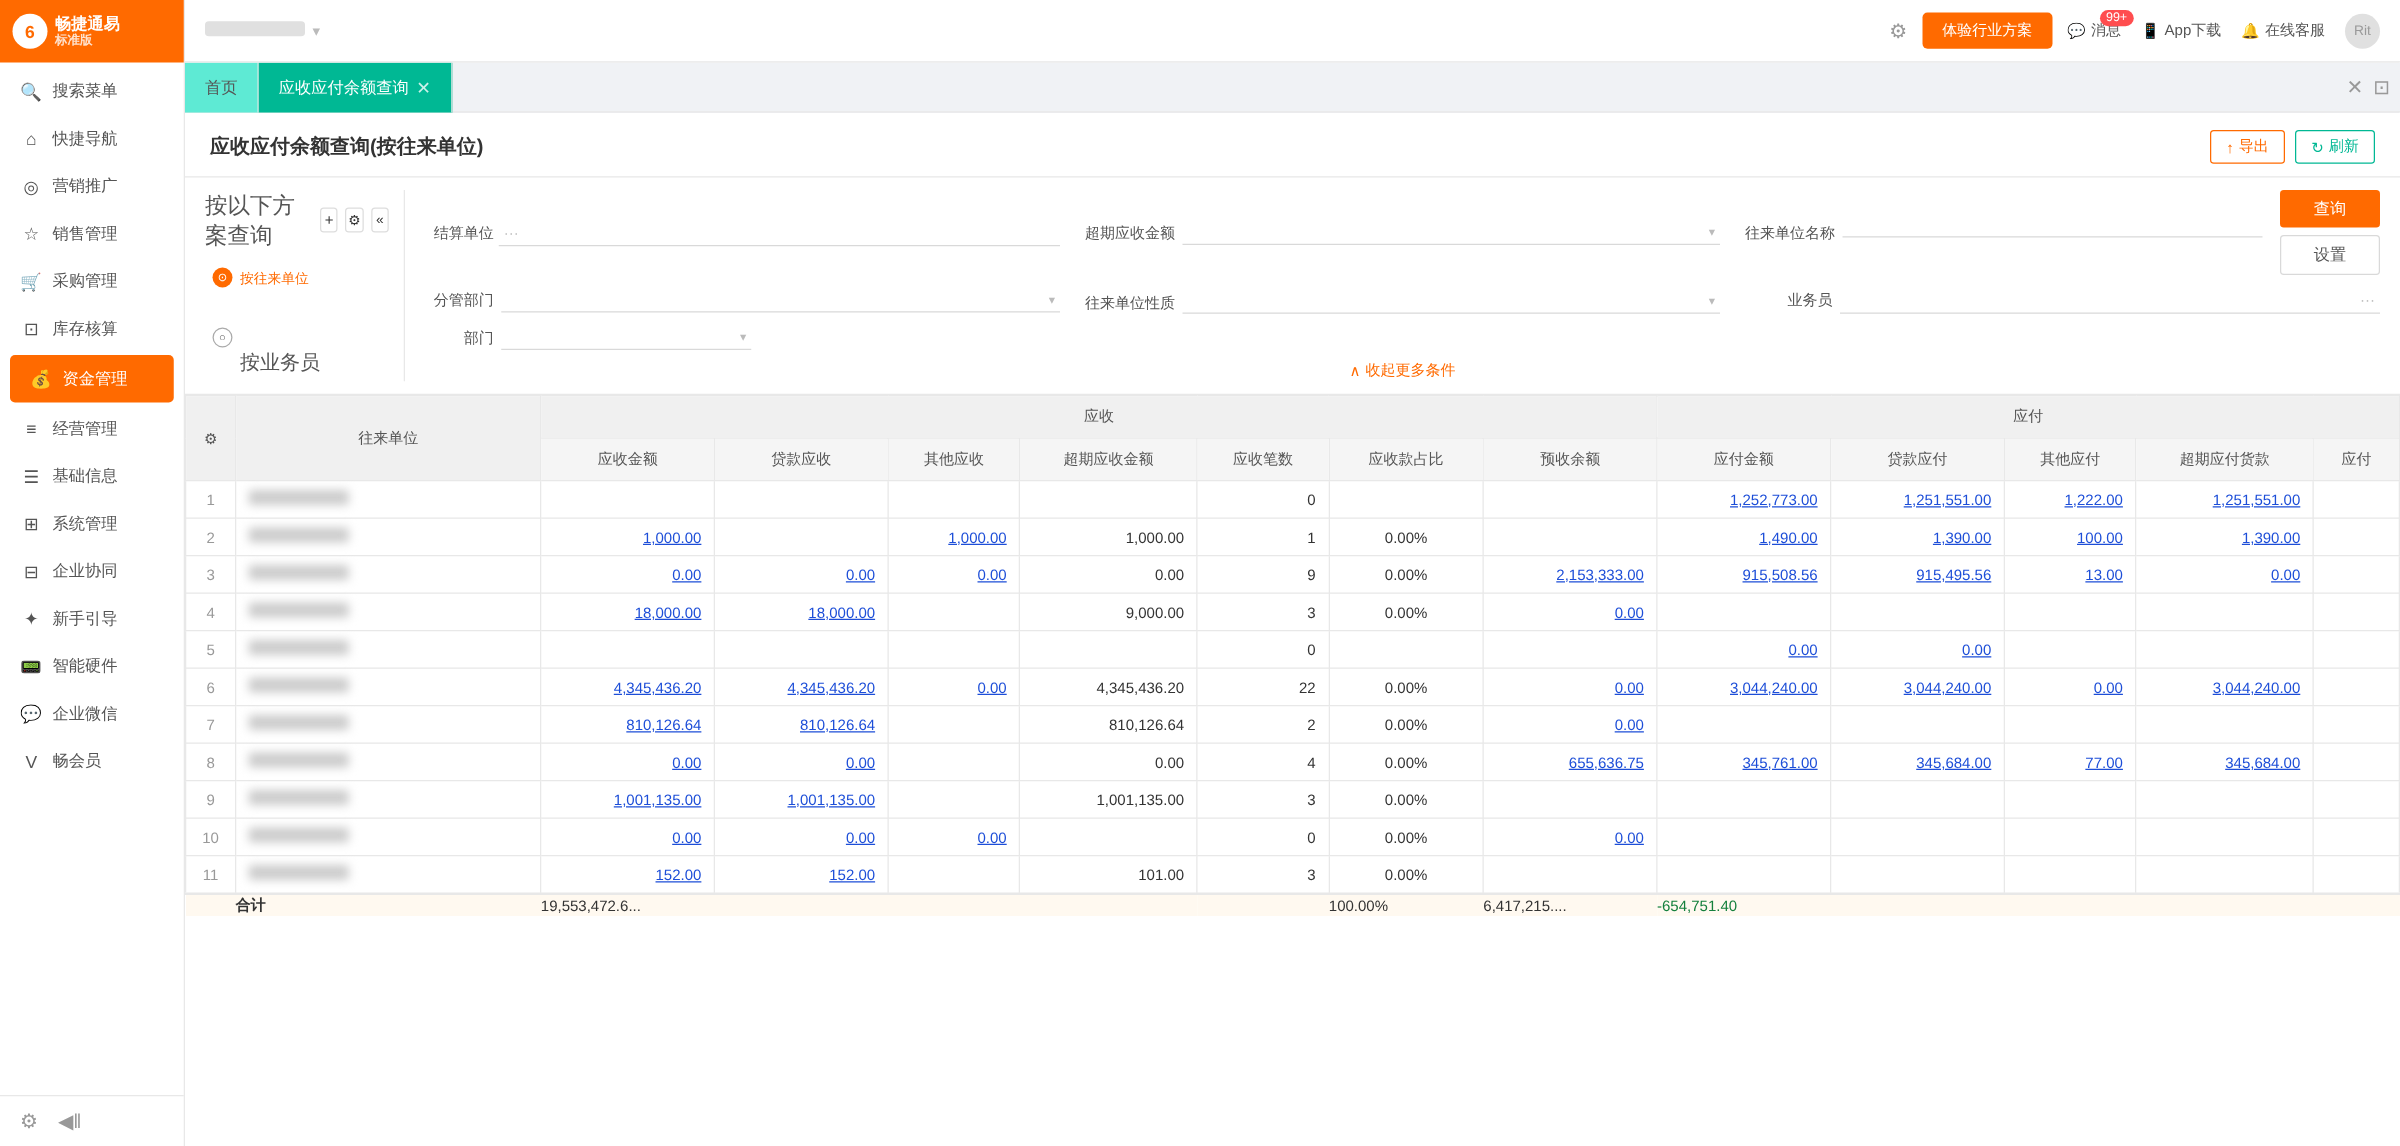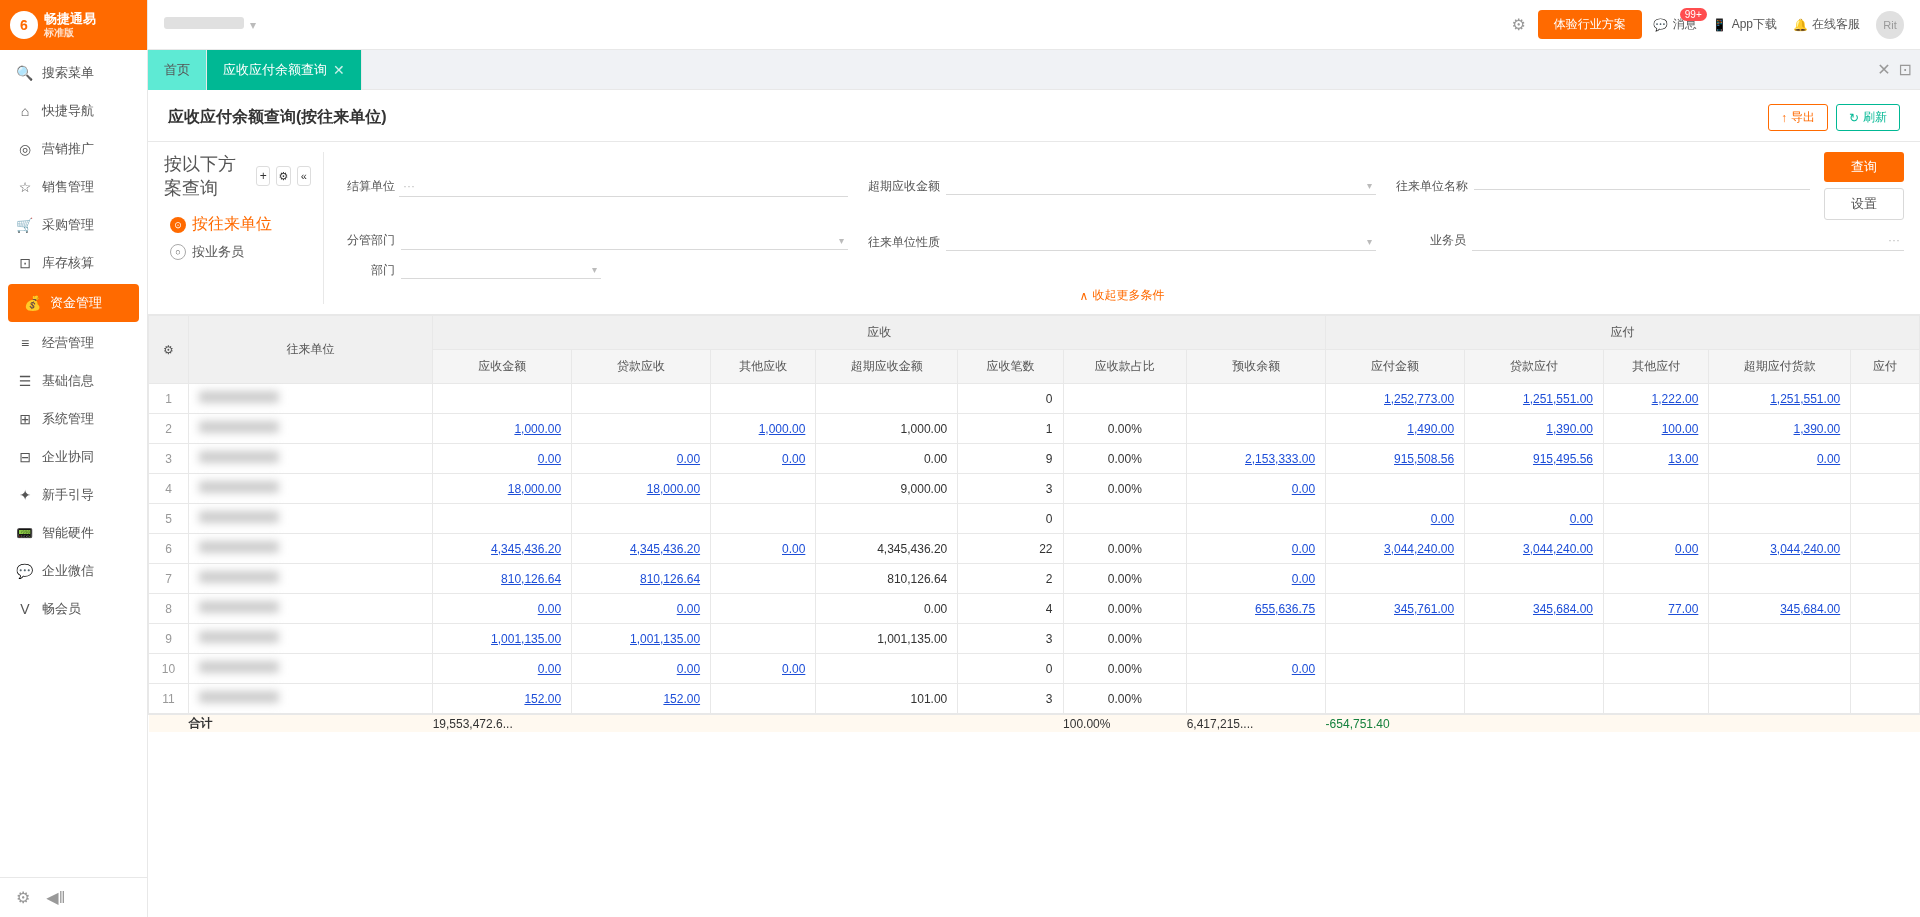--- a/index.html
+++ b/index.html
@@ -276,25 +276,25 @@
 
       <div style="width:160px; padding-right:12px; border-right:1px solid #e8e8e8;">
         <div style="display:flex; align-items:center; gap:6px; margin-bottom:10px;">
           <span style="font-size:18px; color:#555;">按以下方案查询</span>
           <span style="width:20px;height:20px;border:1px solid #ddd;border-radius:3px;display:inline-flex;align-items:center;justify-content:center;cursor:pointer;font-size:12px;">+</span>
           <span style="width:20px;height:20px;border:1px solid #ddd;border-radius:3px;display:inline-flex;align-items:center;justify-content:center;cursor:pointer;font-size:11px;">⚙</span>
           <span style="width:20px;height:20px;border:1px solid #ddd;border-radius:3px;display:inline-flex;align-items:center;justify-content:center;cursor:pointer;font-size:11px;">«</span>
         </div>
         <div style="display:flex; align-items:center; gap:6px; padding:4px 6px; cursor:pointer; color:#ff6a00;">
           <span style="width:16px;height:16px;border-radius:50%;background:#ff6a00;display:inline-flex;align-items:center;justify-content:center;color:#fff;font-size:9px;">⊙</span>
-          <span style="font-size:16px;">按往来单位</span>
+          <span style="font-size:11px;">按往来单位</span>
         </div>
         <div style="display:flex; align-items:center; gap:6px; padding:4px 6px; cursor:pointer; color:#555;">
           <span style="width:16px;height:16px;border-radius:50%;border:1px solid #aaa;display:inline-flex;align-items:center;justify-content:center;color:#555;font-size:9px;">○</span>
-          <span style="font-size:13px;">按业务员</span>
+          <span style="font-size:16px;margin-top:42px;">按业务员</span>
         </div>
       </div>
 
       <div style="flex:1; padding:0 16px;">
         <div style="display:grid; grid-template-columns:1fr 1fr 1fr; gap:10px 20px; margin-bottom:10px;">
 
           <div style="display:flex;align-items:center;gap:4px;">
             <label style="min-width:55px;font-size:12px;color:#555;text-align:right;">结算单位</label>
             <div style="flex:1;display:flex;align-items:center;border-bottom:1px solid #d9d9d9;padding:3px 4px;">
               <span style="flex:1;font-size:12px;color:#bbb;">···</span>

